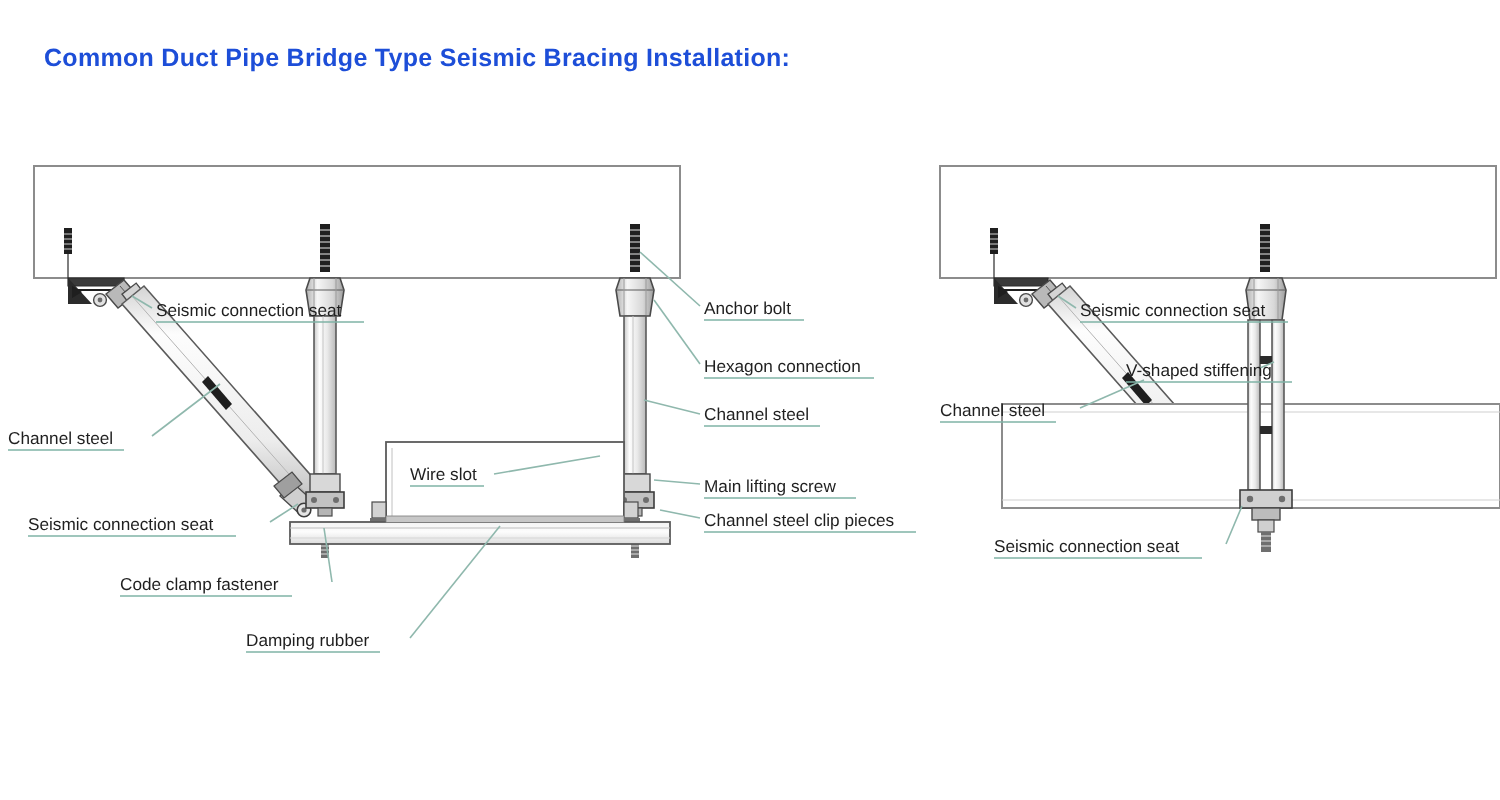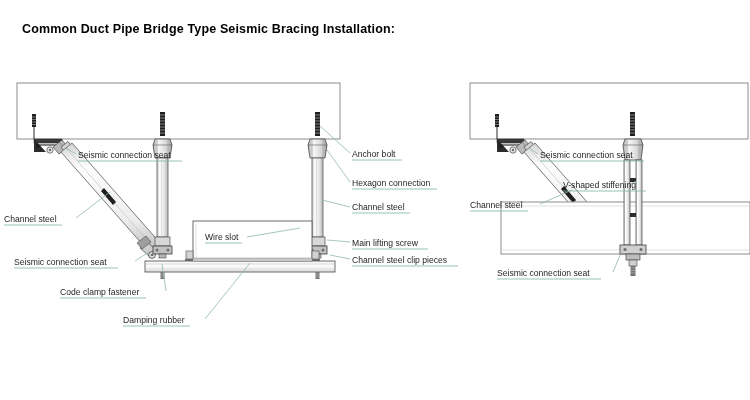--- a/index.html
+++ b/index.html
@@ -14,21 +14,21 @@
     position: relative;
     overflow: hidden;
     font-family: "Liberation Sans", sans-serif;
   }
   #page-title {
     position: absolute;
     left: 22px;
     top: 22px;
     font-size: 12.5px;
     font-weight: bold;
-    color: #000000;
+    color: #1d4ed8;
     letter-spacing: 0.15px;
     white-space: nowrap;
   }
   #diagram-canvas {
     position: absolute;
     left: 0;
     top: 0;
     width: 750px;
     height: 400px;
   }

